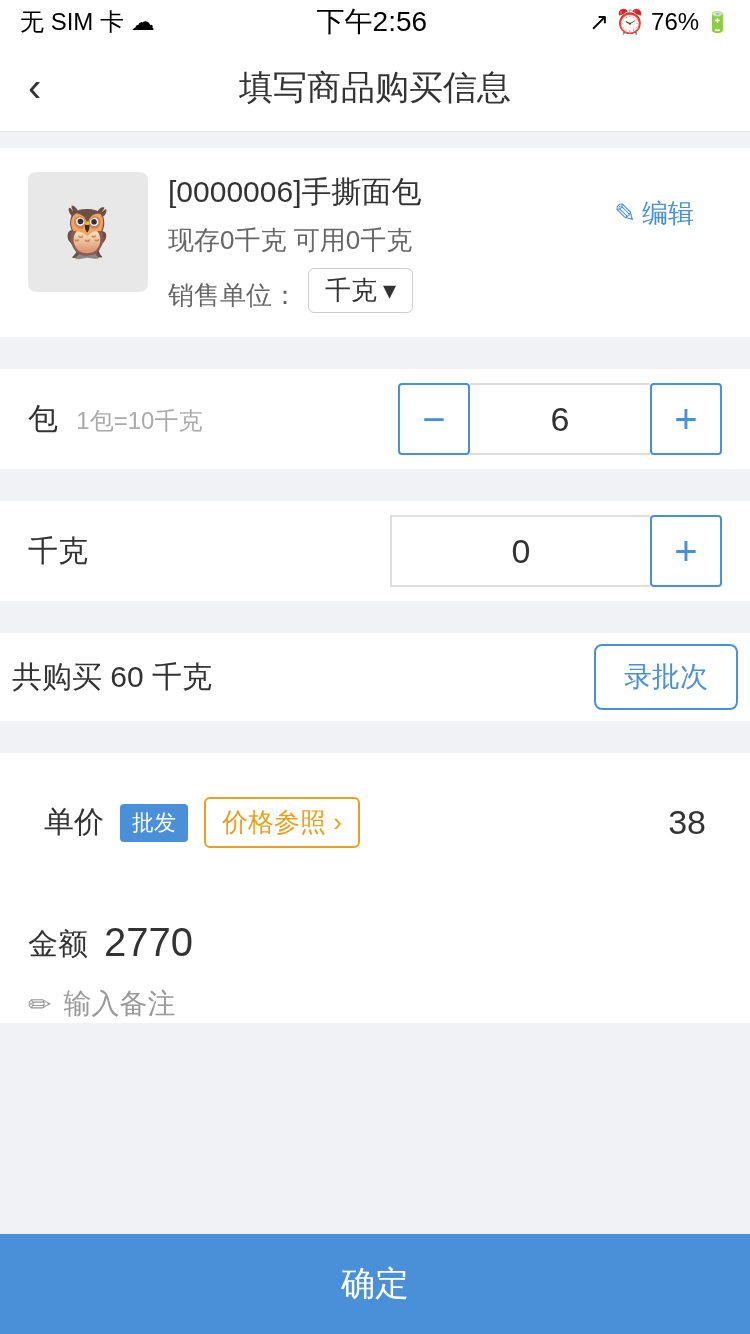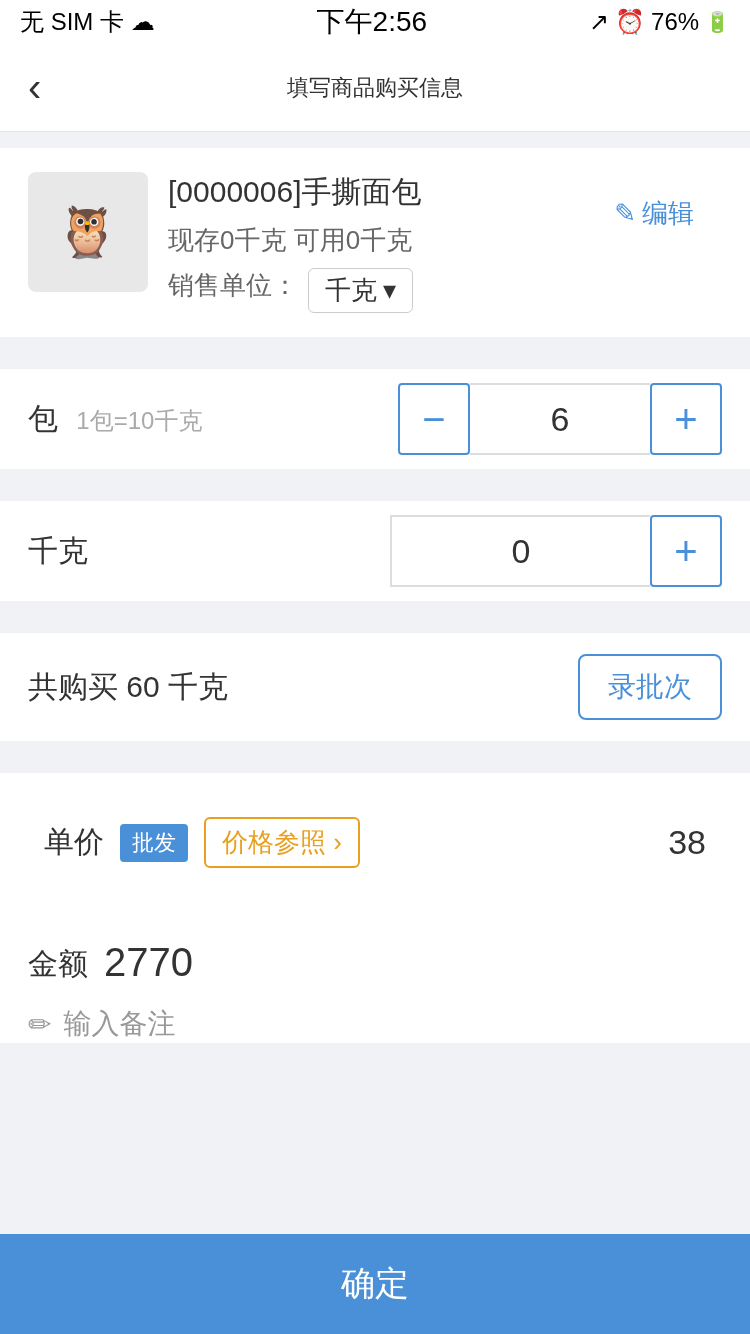--- a/index.html
+++ b/index.html
@@ -41,21 +41,21 @@
       border-bottom: 1px solid #e5e5e5;
     }
     .nav-back {
       position: absolute;
       left: 28px;
       font-size: 40px;
       color: #333;
       cursor: pointer;
     }
     .nav-title {
-      font-size: 22px;
+      font-size: 34px;
       font-weight: 500;
       color: #333;
     }
 
     
     .product-card {
       background: #fff;
       margin-top: 16px;
       padding: 24px 28px;
       display: flex;
@@ -71,21 +71,21 @@
       align-items: center;
       justify-content: center;
       flex-shrink: 0;
     }
     .product-thumb-icon {
       font-size: 40px;
       color: #aaa;
     }
     .product-name { font-size: 30px; font-weight: 500; color: #333; margin-bottom: 10px; }
     .product-stock { font-size: 26px; color: #666; margin-bottom: 10px; }
-    .product-unit-row { display: flex; align-items: flex-start; gap: 10px; font-size: 26px; color: #666; }
+    .product-unit-row { display: flex; align-items: flex-end; gap: 10px; font-size: 26px; color: #666; }
     .unit-badge {
       border: 1px solid #ccc;
       border-radius: 6px;
       padding: 4px 16px;
       font-size: 26px;
       color: #333;
       background: #fff;
       display: flex;
       align-items: center;
       gap: 6px;
@@ -151,22 +151,22 @@
       text-align: center;
       font-size: 34px;
       color: #333;
       background: #fff;
     }
 
     
     .summary-section {
       background: #fff;
       margin-top: 16px;
-      padding: 0 28px;
-      height: 108px;
+      padding: 0 12px;
+      height: 88px;
       display: flex;
       align-items: center;
       justify-content: space-between;
     }
     .summary-text { font-size: 30px; color: #333; }
     .record-btn {
       border: 2px solid #4a90d9;
       border-radius: 8px;
       padding: 12px 28px;
       font-size: 28px;

